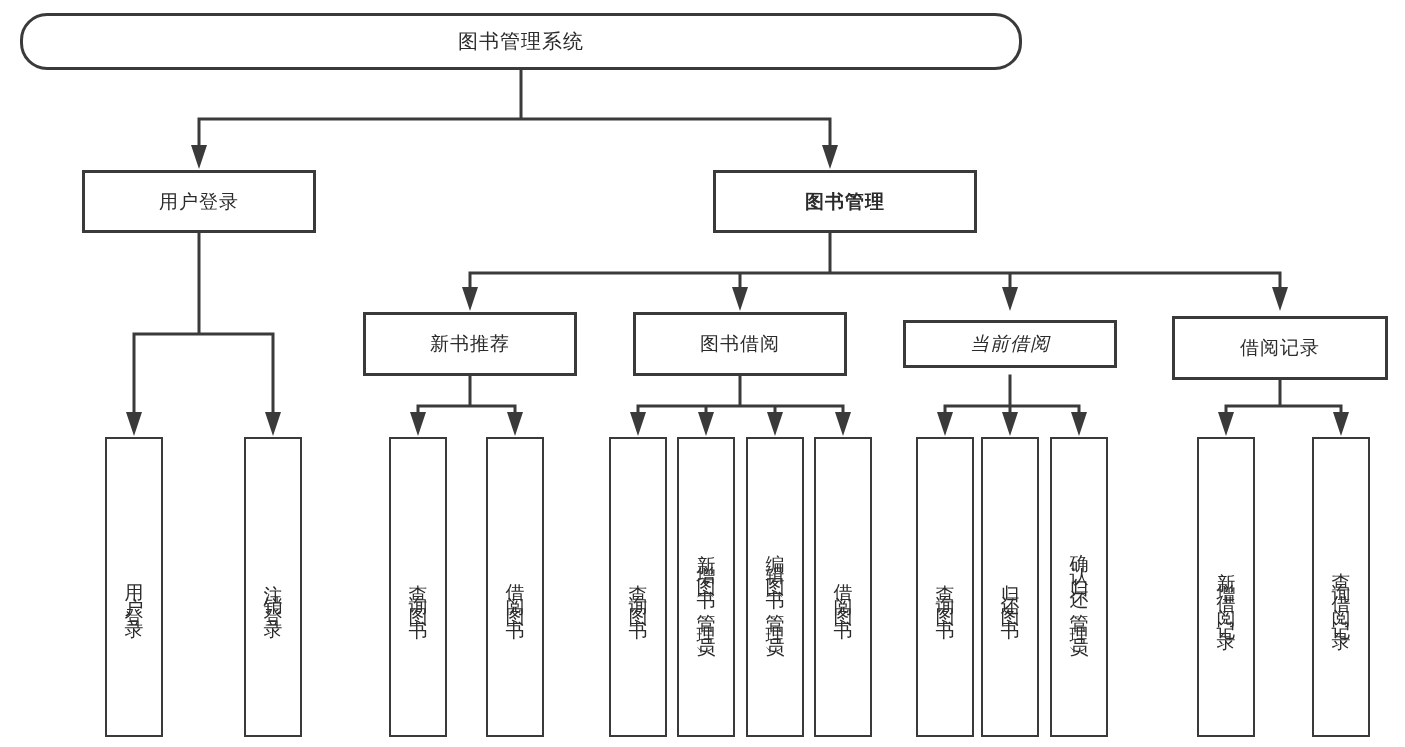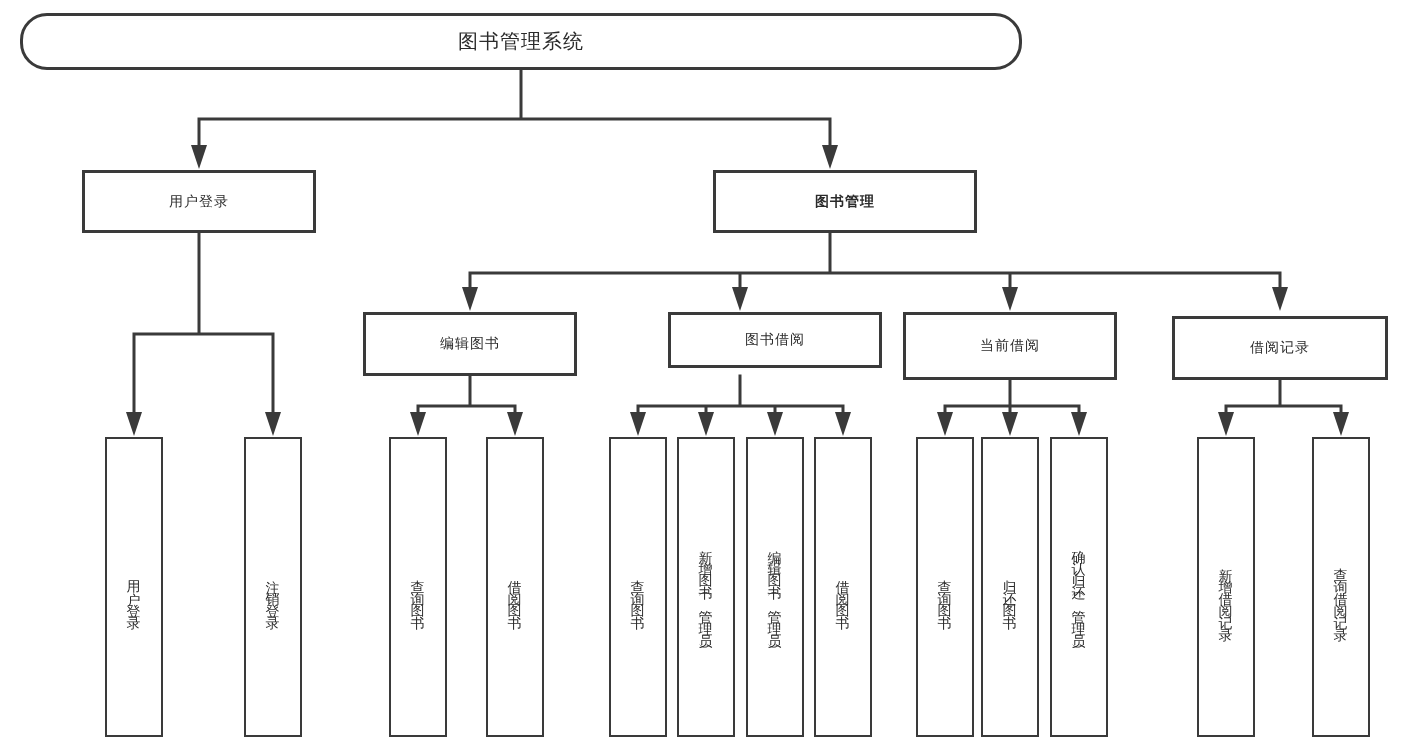--- a/index.html
+++ b/index.html
@@ -19,21 +19,21 @@
   }
   .node {
     position: absolute;
     box-sizing: border-box;
     background: #ffffff;
     border: 3px solid #3a3a3a;
     display: flex;
     align-items: center;
     justify-content: center;
     color: #2b2b2b;
-    font-size: 14px;
+    font-size: 19px;
     letter-spacing: 1px;
     z-index: 2;
   }
   .node.root { font-size: 20px; }
   .node.leaf { border-width: 2px; }
   .vtext {
     writing-mode: vertical-rl;
     text-orientation: mixed;
     letter-spacing: 12px;
     margin-bottom: -12px;
@@ -105,23 +105,23 @@
       <polygon points="1226,436 1218,412 1234,412" fill="#3a3a3a" stroke="none"></polygon>
       <polygon points="1341,436 1333,412 1349,412" fill="#3a3a3a" stroke="none"></polygon>
     </g>
   </svg>
 
   <div class="node root" style="left:20px; top:13px; width:1002px; height:57px;border-radius:27px;">图书管理系统</div>
 
   <div class="node" style="left:82px; top:170px; width:234px; height:63px;">用户登录</div>
   <div class="node" style="left:713px; top:170px; width:264px; height:63px;font-weight:bold;">图书管理</div>
 
-  <div class="node" style="left:363px; top:312px; width:214px; height:64px;">编辑图书</div>
-  <div class="node" style="left:668px; top:312px; width:214px; height:56px;">图书借阅</div>
-  <div class="node" style="left:903px; top:312px; width:214px; height:68px;">当前借阅</div>
+  <div class="node" style="left:363px; top:312px; width:214px; height:64px;">新书推荐</div>
+  <div class="node" style="left:633px; top:312px; width:214px; height:64px;">图书借阅</div>
+  <div class="node" style="left:903px; top:320px; width:214px; height:48px;font-style:italic;">当前借阅</div>
   <div class="node" style="left:1172px; top:316px; width:216px; height:64px;">借阅记录</div>
 
   <div class="node leaf" style="left:105px; top:437px; width:58px; height:300px;">
     <span class="vtext">用户登录</span>
   </div>
   <div class="node leaf" style="left:244px; top:437px; width:58px; height:300px;">
     <span class="vtext">注销登录</span>
   </div>
 
   <div class="node leaf" style="left:389px; top:437px; width:58px; height:300px;">

